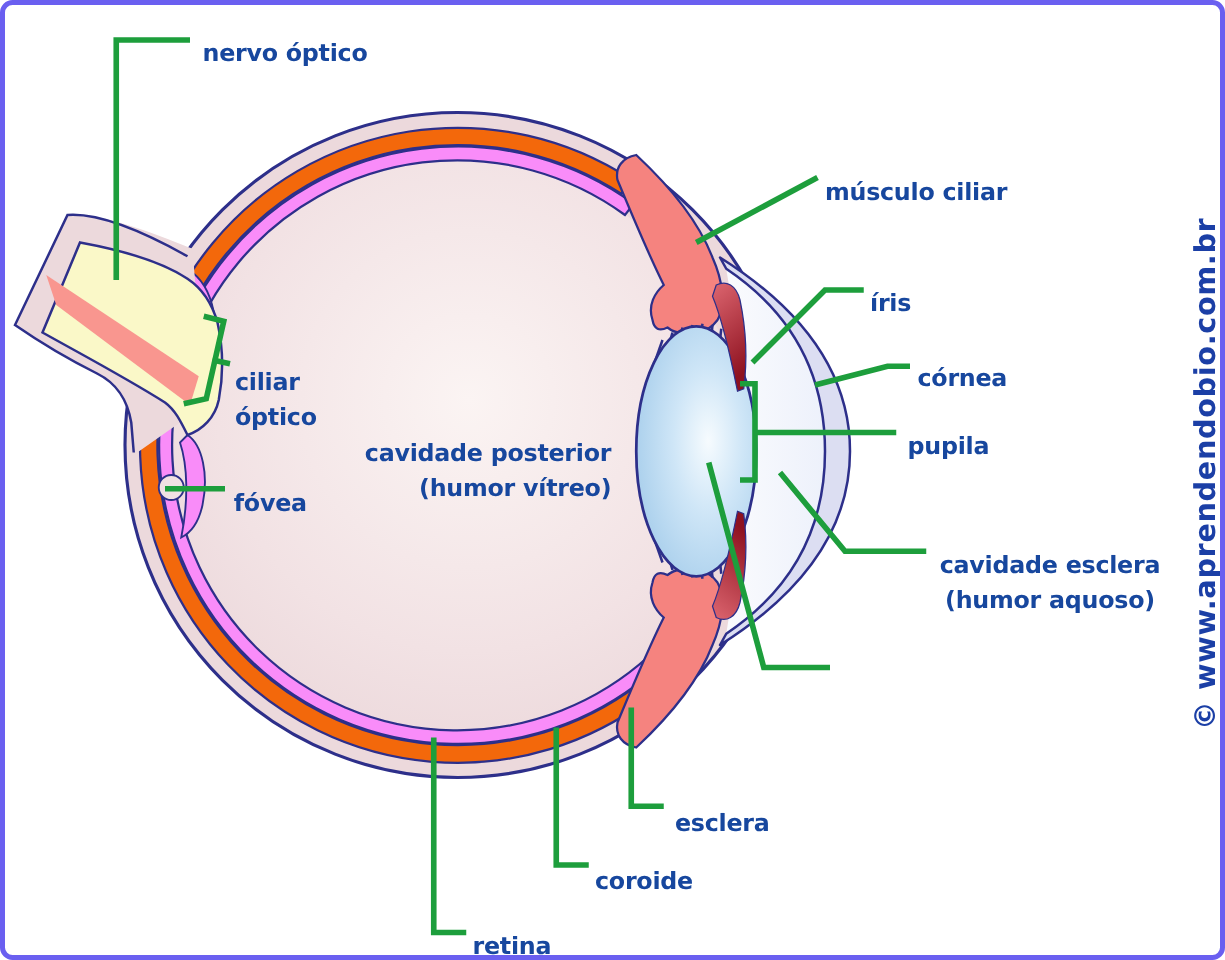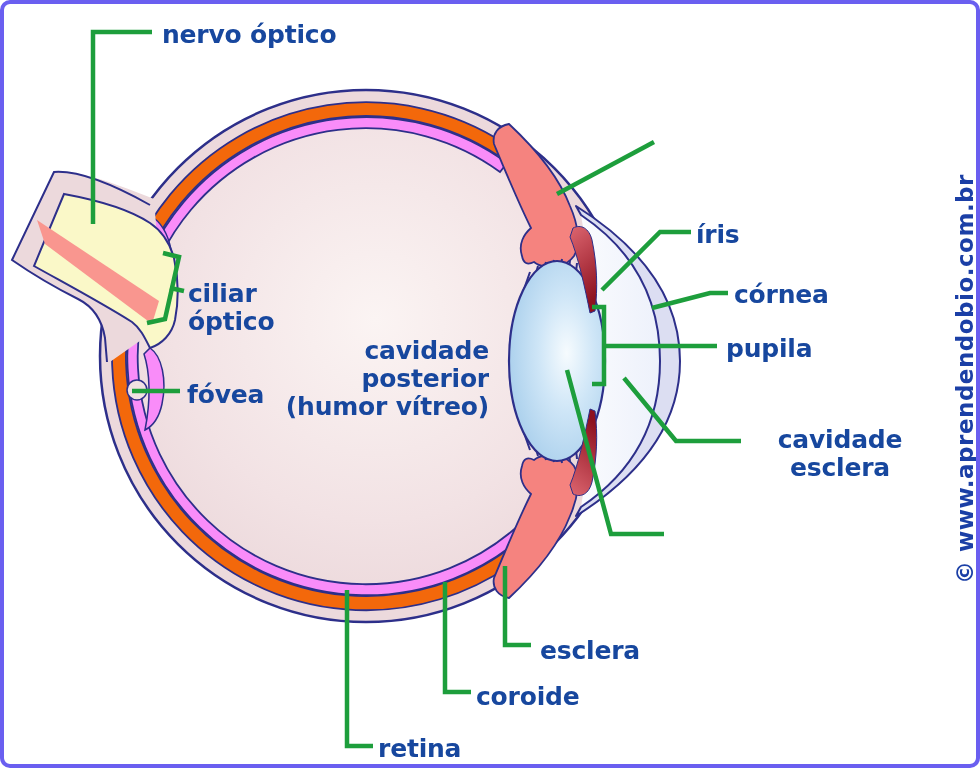--- a/index.html
+++ b/index.html
@@ -3,22 +3,22 @@
 <meta charset="utf-8">
 <style>
   html,body{margin:0;padding:0;background:#fff;}
   #frame{
     position:relative; width:972px; height:760px; margin:0;
     border:4px solid #6A5FF0; border-radius:10px; background:#ffffff;
     overflow:hidden; font-family:"DejaVu Sans", sans-serif;
   }
   svg{position:absolute; left:0; top:0;}
   .lbl{
-    position:absolute; color:#17479E; font-weight:bold; font-size:25px;
-    line-height:1.15; letter-spacing:-0.2px; white-space:nowrap;
+    position:absolute; color:#17479E; font-weight:bold; font-size:19px;
+    line-height:1.15; letter-spacing:-0.2px; white-space:nowrap;margin-top:12px;
   }
   .lbl.center{text-align:center; white-space:normal;}
   .two-line div{line-height:28px;}
   #watermark{
     position:absolute; left:961px; top:375px;
     transform:translate(-50%,-50%) rotate(-90deg);
     color:#1B3FA6; font-weight:bold; font-size:23px; letter-spacing:0.5px;
     white-space:nowrap;
   }
 </style>
@@ -128,29 +128,31 @@
   <div>óptico</div>
 </div>
 
 <div class="lbl" style="left:183px; top:377px;">fóvea</div>
 
 <div class="lbl center two-line" style="left:265px; top:333px; width:220px;text-align:right;">
   <div>cavidade posterior</div>
   <div>(humor vítreo)</div>
 </div>
 
+<div class="lbl" style="left:656px; top:128px;">músculo ciliar</div>
 
 <div class="lbl" style="left:692px; top:217px;">íris</div>
 
 <div class="lbl" style="left:730px; top:277px;">córnea</div>
 
 <div class="lbl" style="left:722px; top:331px;">pupila</div>
 
 <div class="lbl center two-line" style="left:726px; top:422px; width:220px;">
   <div>cavidade esclera</div>
+  <div>(humor aquoso)</div>
 </div>
 
 
 <div class="lbl" style="left:536px; top:633px;">esclera</div>
 
 <div class="lbl" style="left:472px; top:679px;">coroide</div>
 
 <div class="lbl" style="left:374px; top:731px;">retina</div>
 
 <div id="watermark">© www.aprendendobio.com.br</div>

